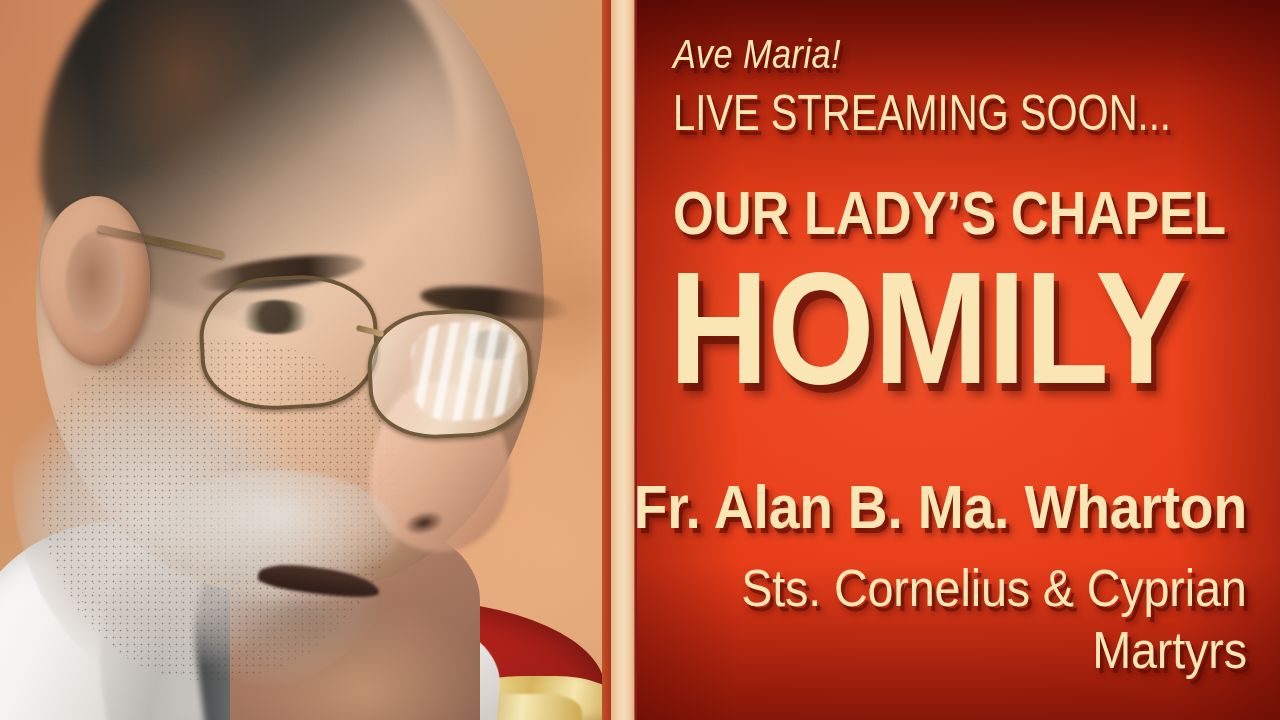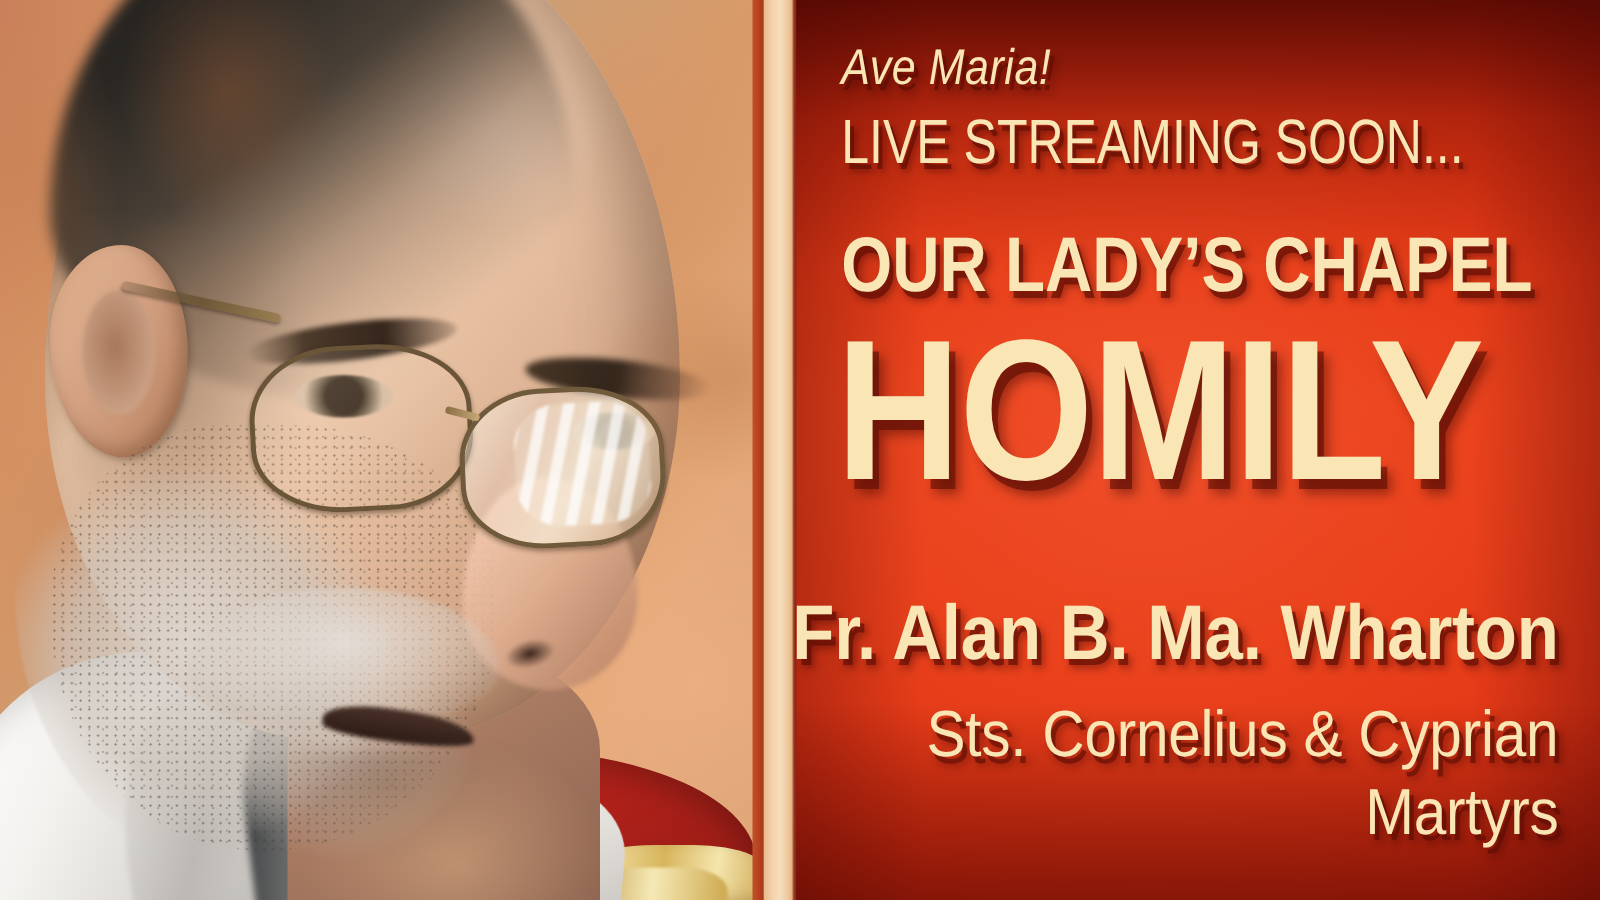--- a/index.html
+++ b/index.html
@@ -7,21 +7,21 @@
     margin: 0;
     padding: 0;
     background: #000;
   }
   #stage {
     position: relative;
     width: 1280px;
     height: 720px;
     overflow: hidden;
     font-family: "Liberation Sans", sans-serif;
-    background: #737373;
+    background: #701a75;
   }
 
   
   .photo-panel {
     position: absolute;
     left: 0; top: 0;
     width: 606px; height: 720px;
     overflow: hidden;
     background:
       radial-gradient(ellipse 300px 260px at 78% 18%, rgba(214,150,104,.85) 0%, rgba(214,150,104,0) 62%),

